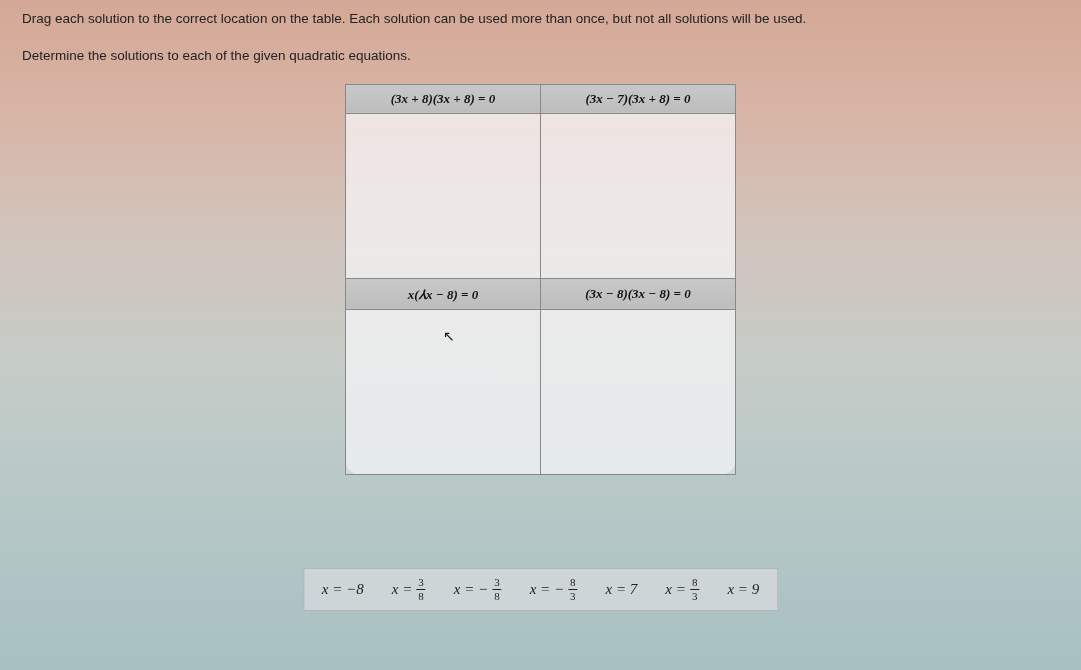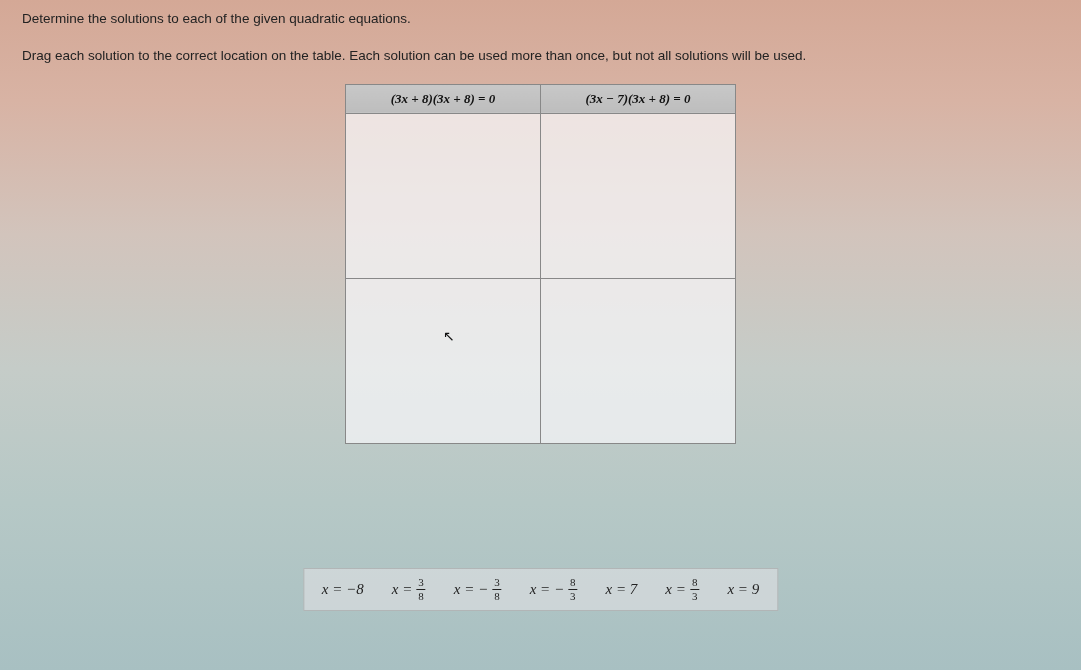--- a/index.html
+++ b/index.html
@@ -21,20 +21,21 @@
     line-height: 1.4;
   }
   .table-wrap {
     display: flex;
     justify-content: center;
     margin-top: 8px;
   }
   table.quad {
     border-collapse: collapse;
     background: rgba(245,245,248,0.55);
+    border-radius: 16px;
   }
   table.quad th {
     border: 1px solid #888;
     background: linear-gradient(#c8c8c8,#bdbdbd);
     font-weight: bold;
     font-size: 13px;
     font-family: Georgia, 'Times New Roman', serif;
     font-style: italic;
     color: #111;
     padding: 6px 0;
@@ -85,33 +86,37 @@
     position: absolute;
     pointer-events: none;
     font-size: 14px;
     color: #111;
   }
 </style>
 </head>
 <body>
 
 <div class="content">
+  <p class="instruction">Drag each solution to the correct location on the table. Each solution can be used more than once, but not all solutions will be used.</p>
   <p class="instruction">Determine the solutions to each of the given quadratic equations.</p>
-  <p class="instruction">Drag each solution to the correct location on the table. Each solution can be used more than once, but not all solutions will be used.</p>
 
   <div class="table-wrap">
     <table class="quad">
       <tbody>
           <tr>
         <th>(3x + 8)(3x + 8) = 0</th>
         <th>(3x − 7)(3x + 8) = 0</th>
       </tr>
       <tr>
         <td class="drop"></td>
         <td class="drop"></td>
+      </tr>
+      <tr>
+        <th>x(⅄x − 8) = 0</th>
+        <th>(3x − 8)(3x − 8) = 0</th>
       </tr>
       <tr>
         <td class="drop"></td>
         <td class="drop"></td>
       </tr>
     </tbody>
       </table>
   </div>
 </div>
 

